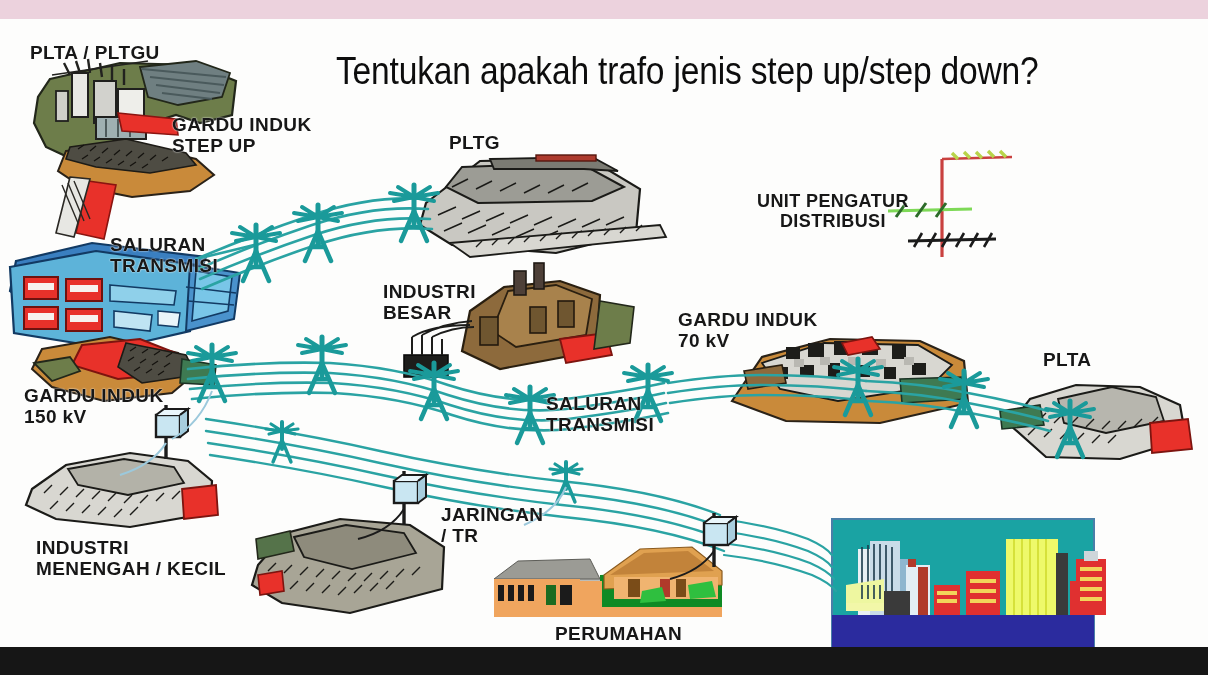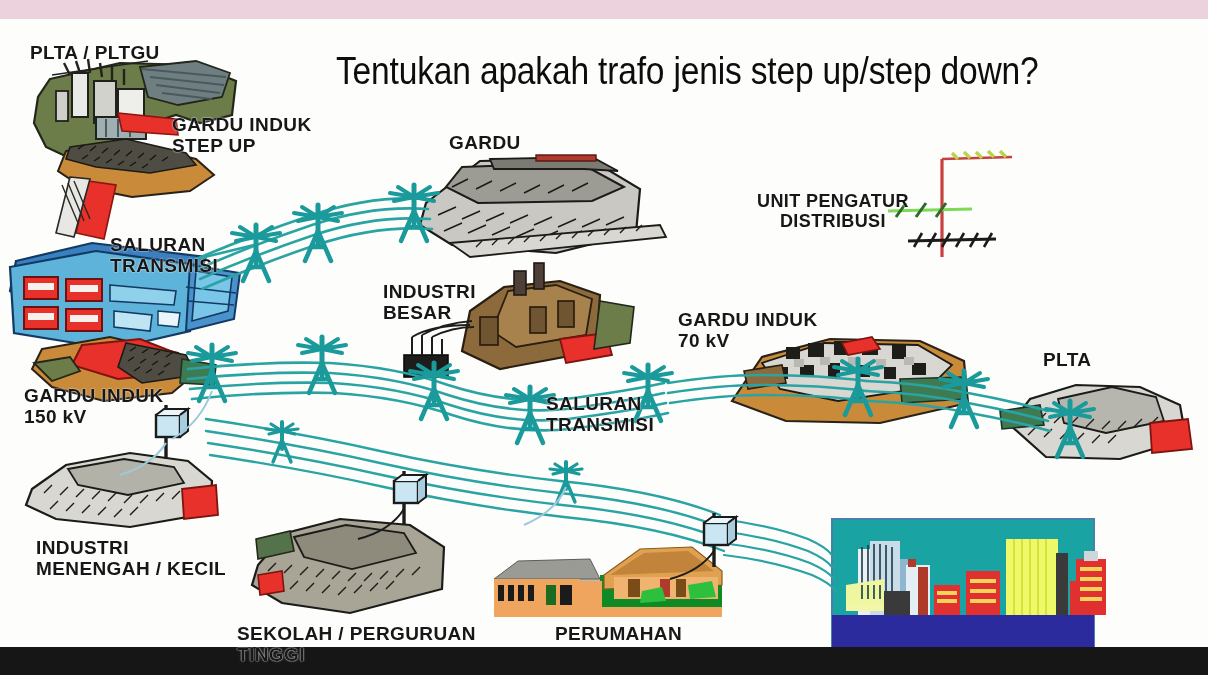--- a/index.html
+++ b/index.html
@@ -420,32 +420,32 @@
 
     <div class="lbl sz-lg" style="left:30px;  top:23px;">PLTA / PLTGU</div>
     <div class="lbl sz-lg" style="left:172px; top:95px;">GARDU INDUK
 STEP UP</div>
     <div class="lbl sz-lg" style="left:110px; top:215px;">SALURAN
 TRANSMISI</div>
     <div class="lbl sz-lg" style="left:24px;  top:366px;">GARDU INDUK
 150 kV</div>
     <div class="lbl sz-lg" style="left:36px;  top:518px;">INDUSTRI
 MENENGAH / KECIL</div>
-    <div class="lbl sz-lg" style="left:449px; top:113px;">GARDU</div>
+    <div class="lbl sz-lg" style="left:449px; top:113px;">PLTG</div>
     <div class="lbl sz-lg" style="left:383px; top:262px;">INDUSTRI
 BESAR</div>
     <div class="lbl sz-lg" style="left:546px; top:374px;">SALURAN
 TRANSMISI</div>
     <div class="lbl sz-lg" style="left:678px; top:290px;">GARDU INDUK
 70 kV</div>
     <div class="lbl sz-md" style="left:757px; top:172px;">UNIT PENGATUR
 DISTRIBUSI</div>
     <div class="lbl sz-lg" style="left:1043px;top:330px;">PLTA</div>
-    <div class="lbl sz-lg" style="left:237px; top:604px;">SEKOLAH / PERGURUAN
-TINGGI</div>
+    <div class="lbl sz-lg" style="left:441px; top:485px;">JARINGAN
+    / TR</div>
     <div class="lbl sz-lg" style="left:555px; top:604px;">PERUMAHAN</div>
 
   </div>
 
   <div class="title-text" style="left:336px; top:49px;">Tentukan apakah trafo jenis step up/step down?</div>
 
   <div class="bottom-bar"></div>
 
 </div>
 

